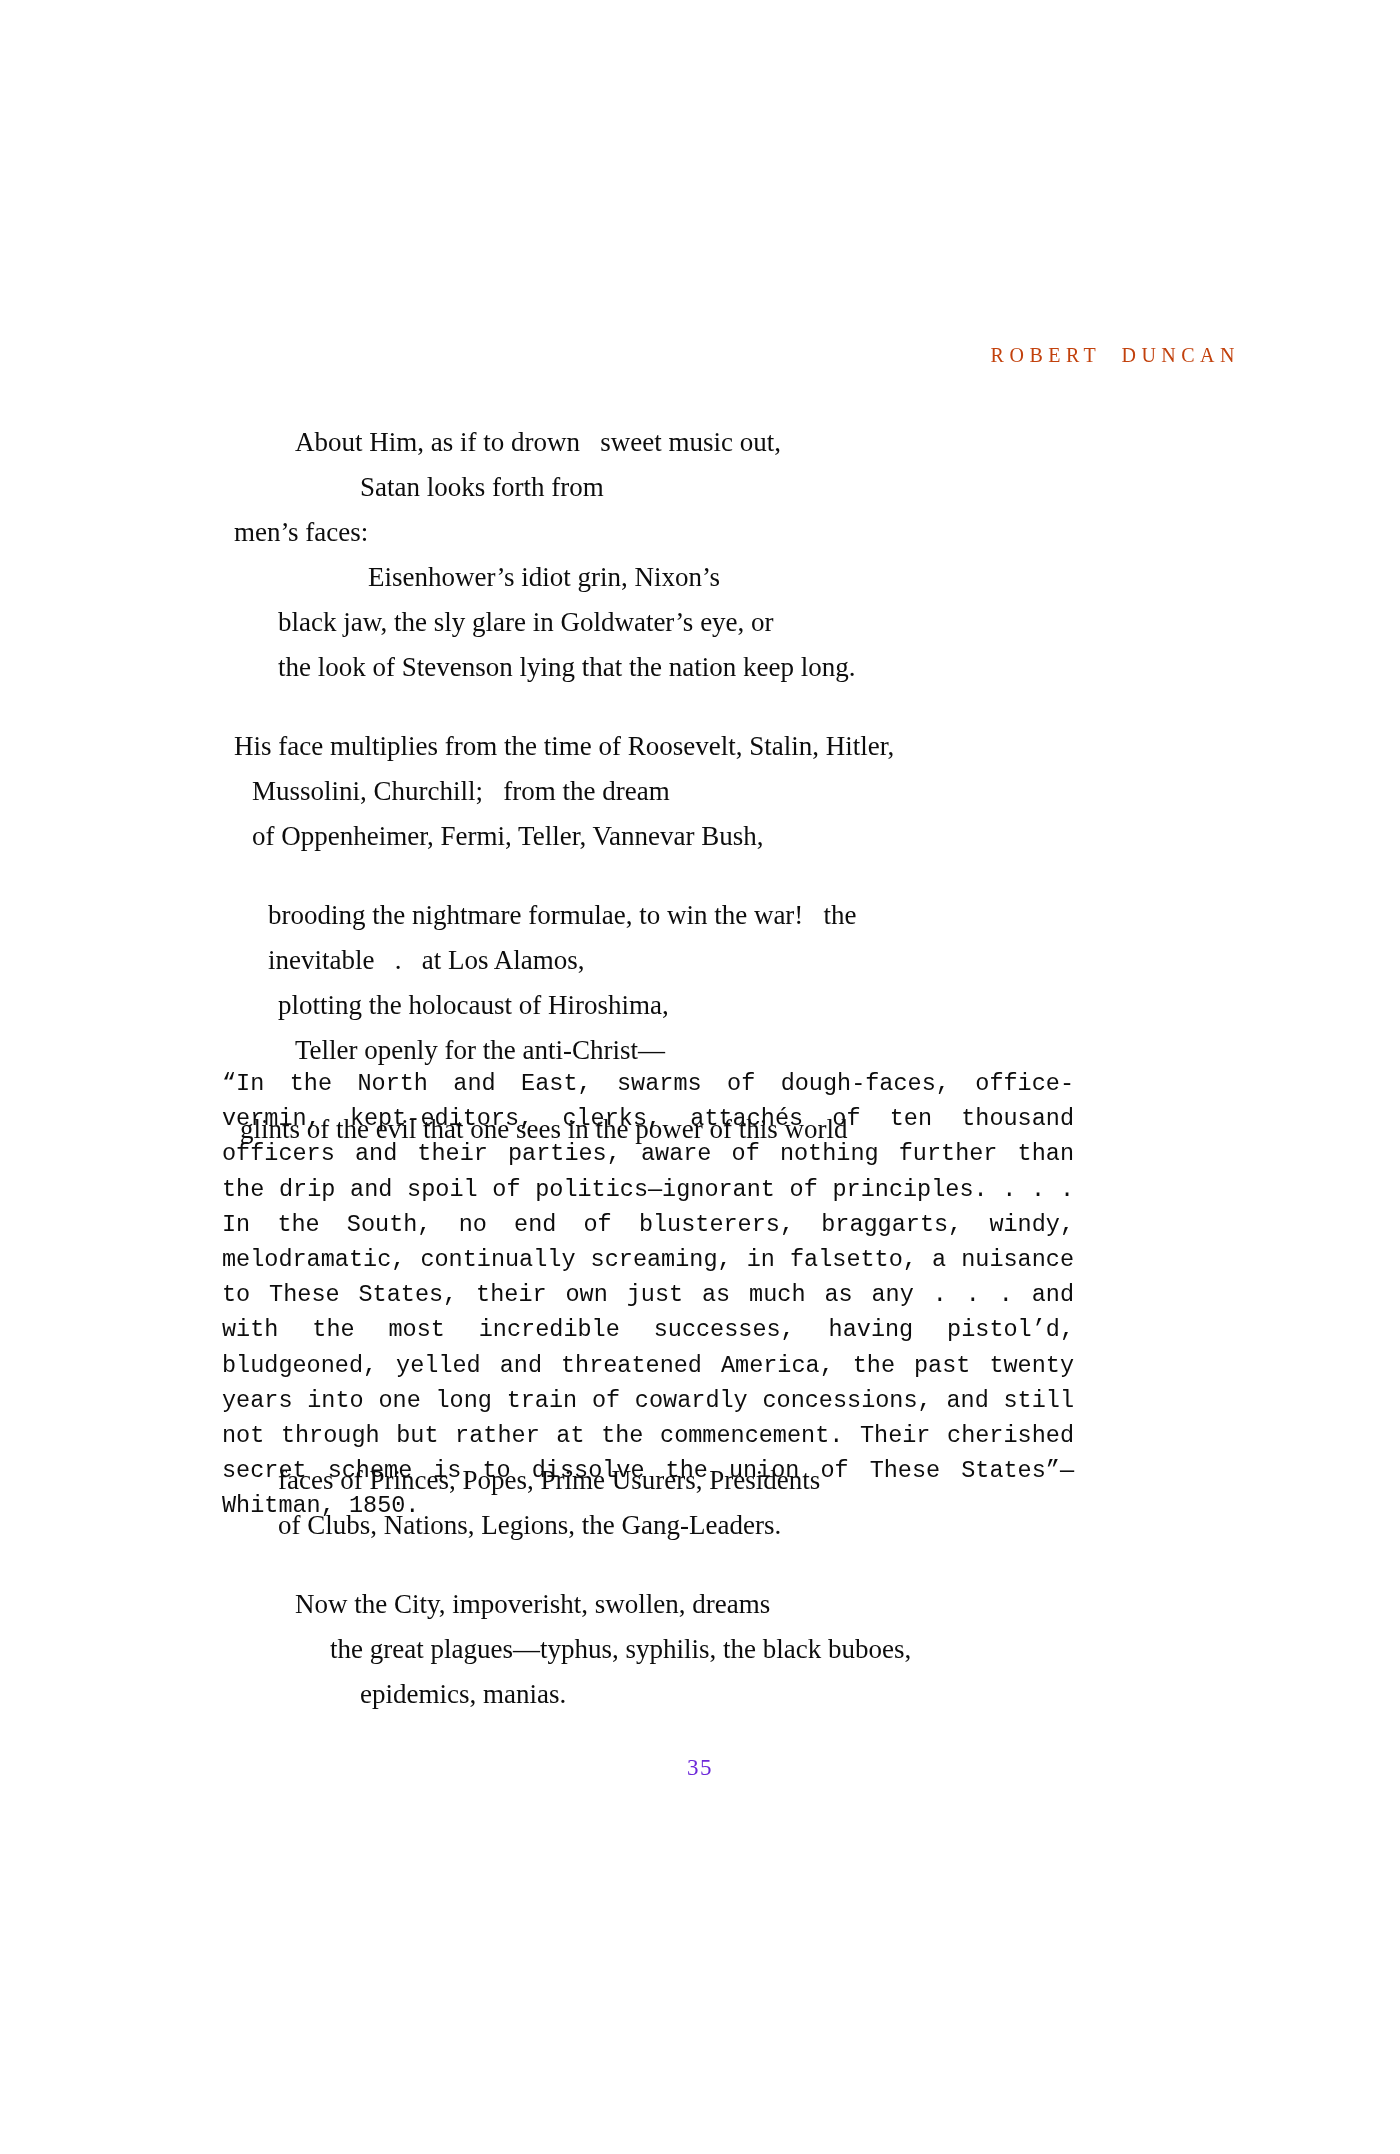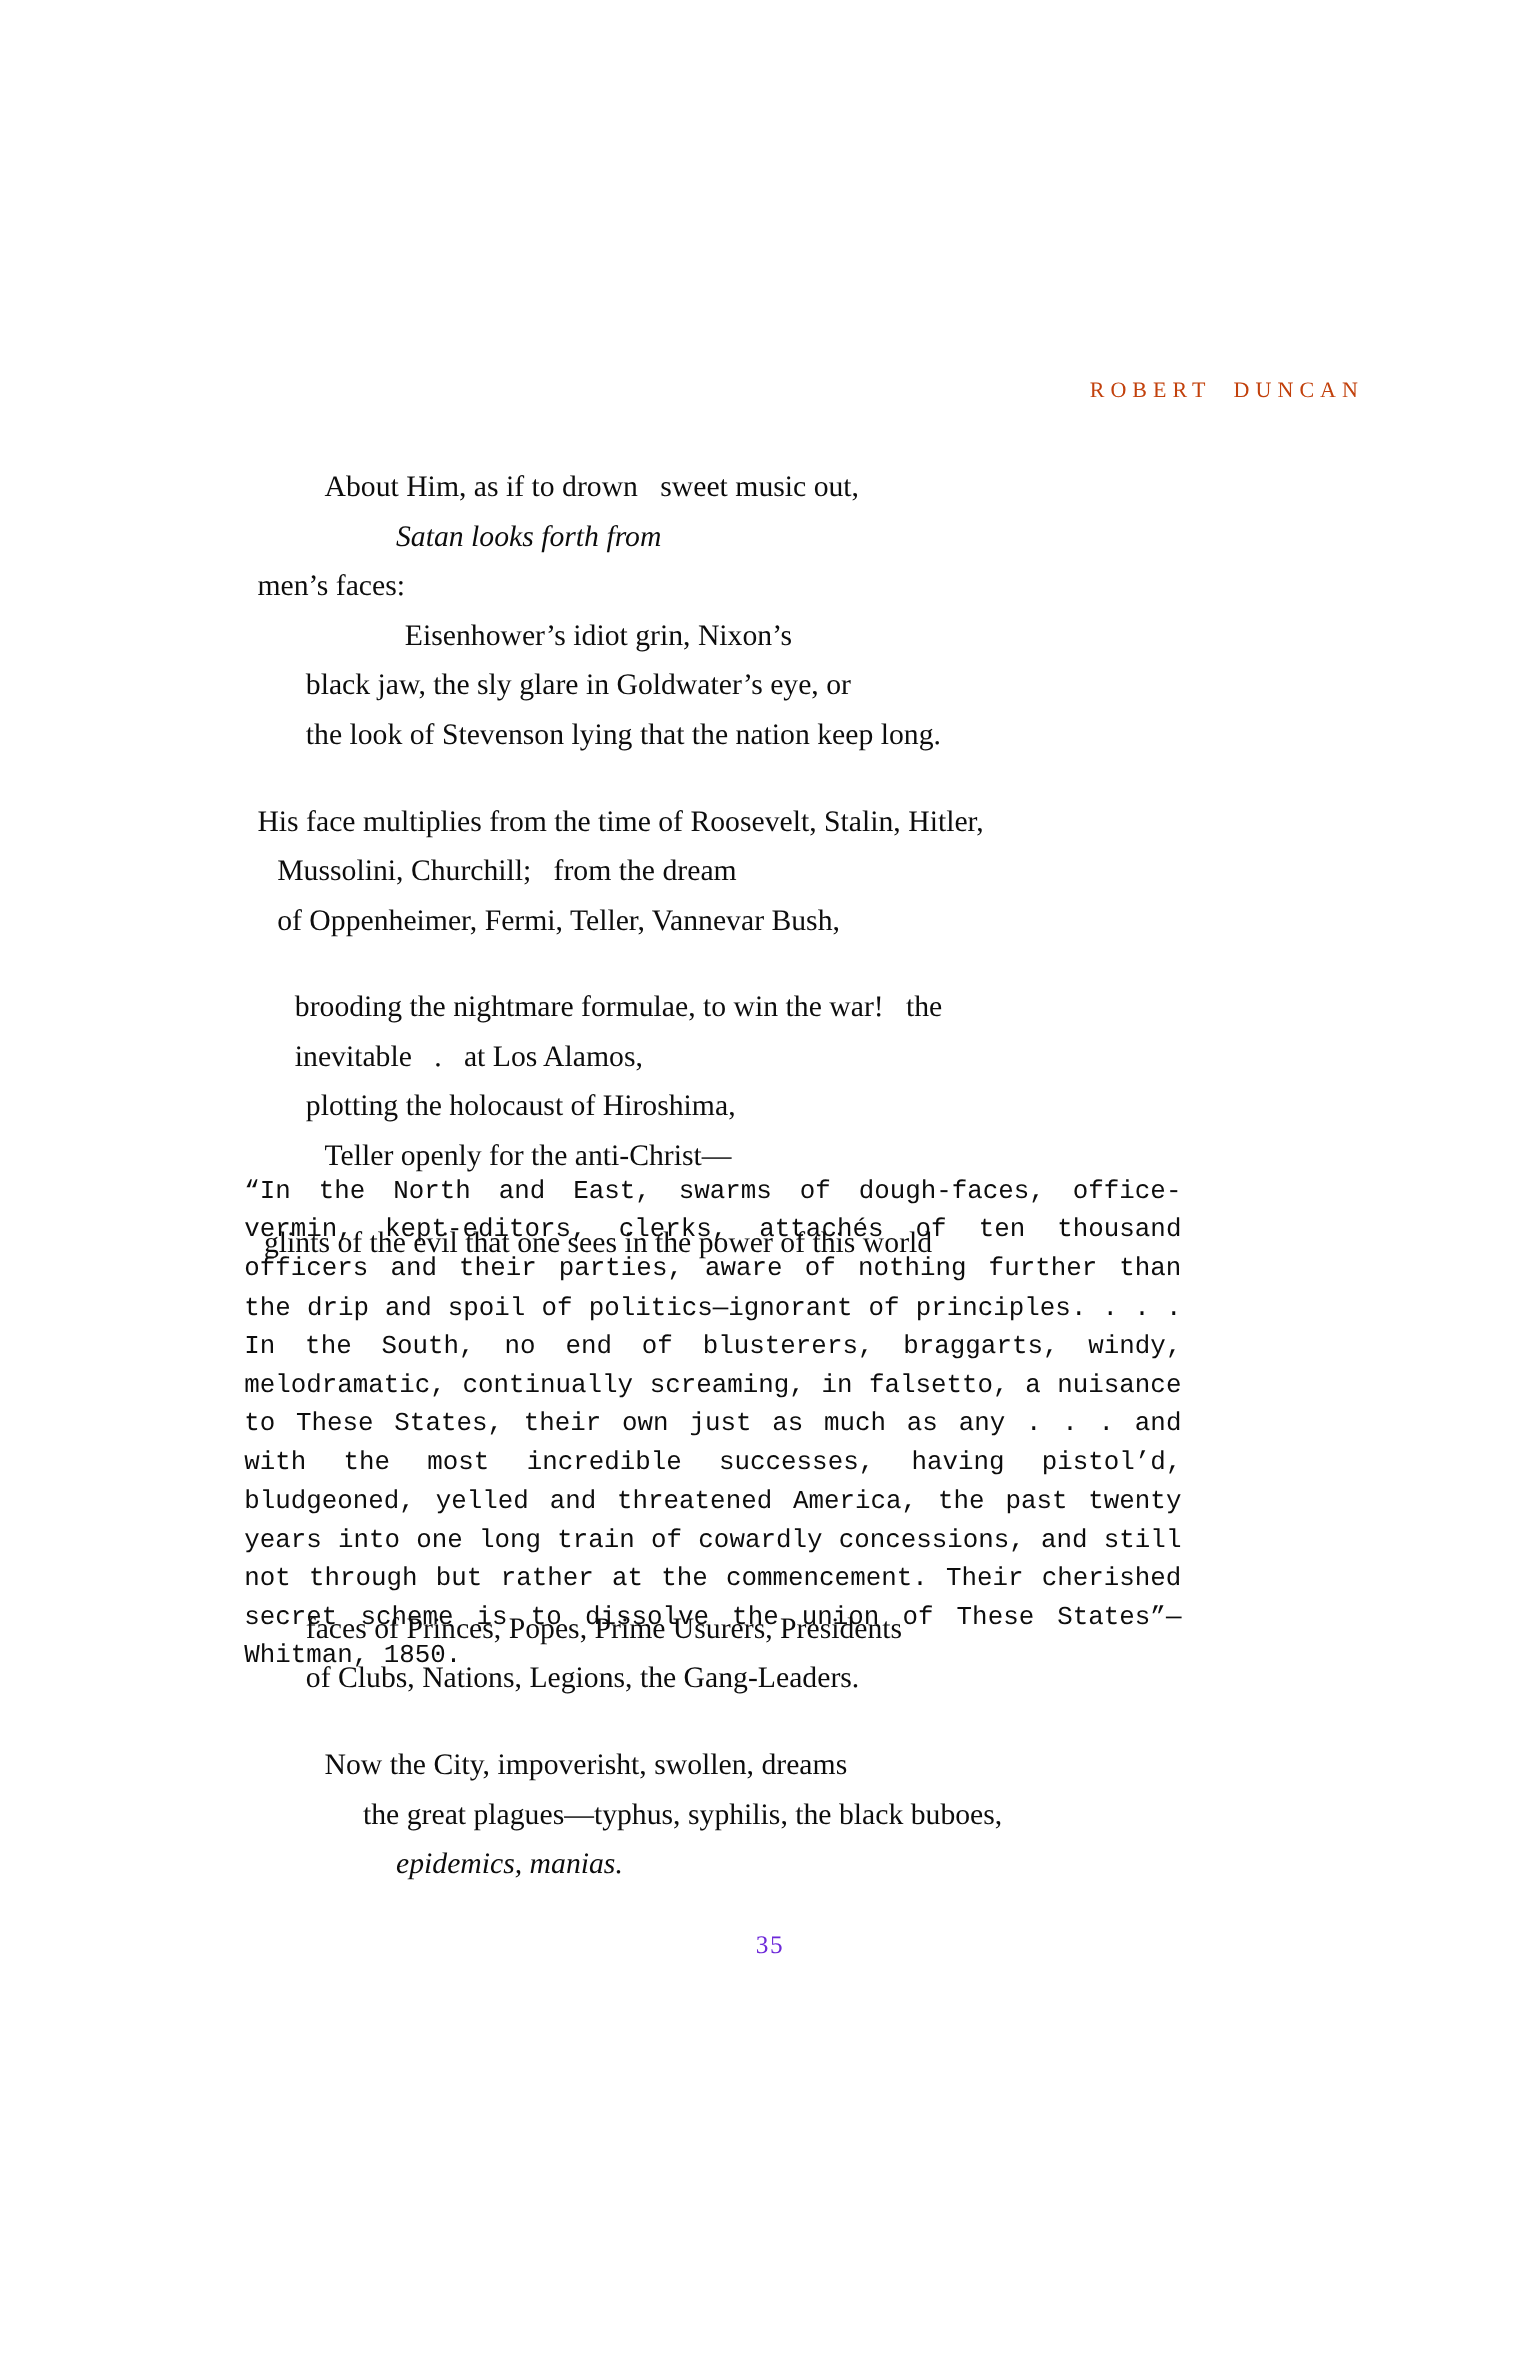--- a/index.html
+++ b/index.html
@@ -58,21 +58,21 @@
   }
 
   
   .ind-0  { padding-left: 0px; margin-left: 14px; }
   .ind-1  { padding-left: 20px; }
   .ind-2  { padding-left: 32px; }
   .ind-3  { padding-left: 48px; }
   .ind-4  { padding-left: 58px; }
   .ind-5  { padding-left: 75px; }
   .ind-6  { padding-left: 110px; }
-  .ind-7  { padding-left: 140px; font-style: italic; }
+  .ind-7  { padding-left: 140px; }
   .ind-8  { padding-left: 148px; }
 
   
   .quote-block {
     position: absolute;
     top: 1066px;
     left: 222px;
     width: 852px;
     font-size: 23.5px;
     line-height: 35.2px;

